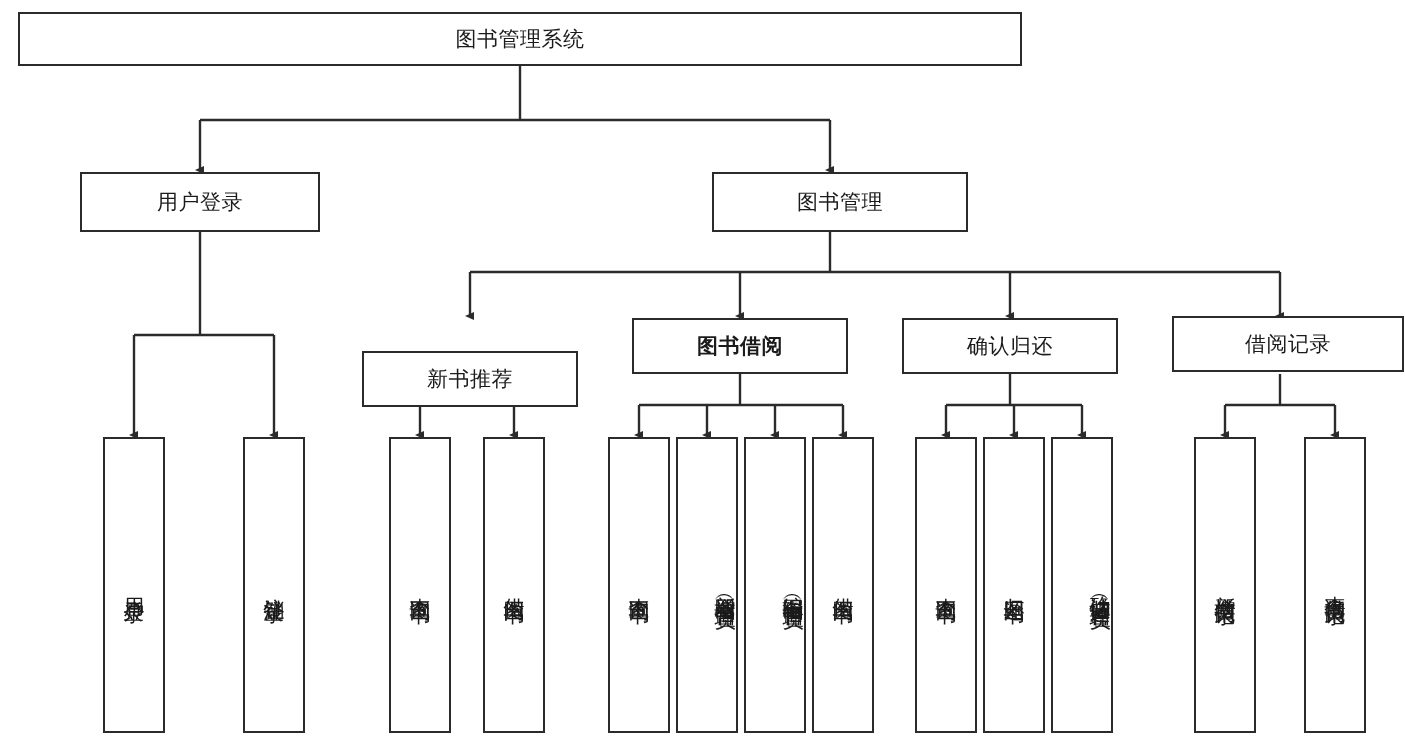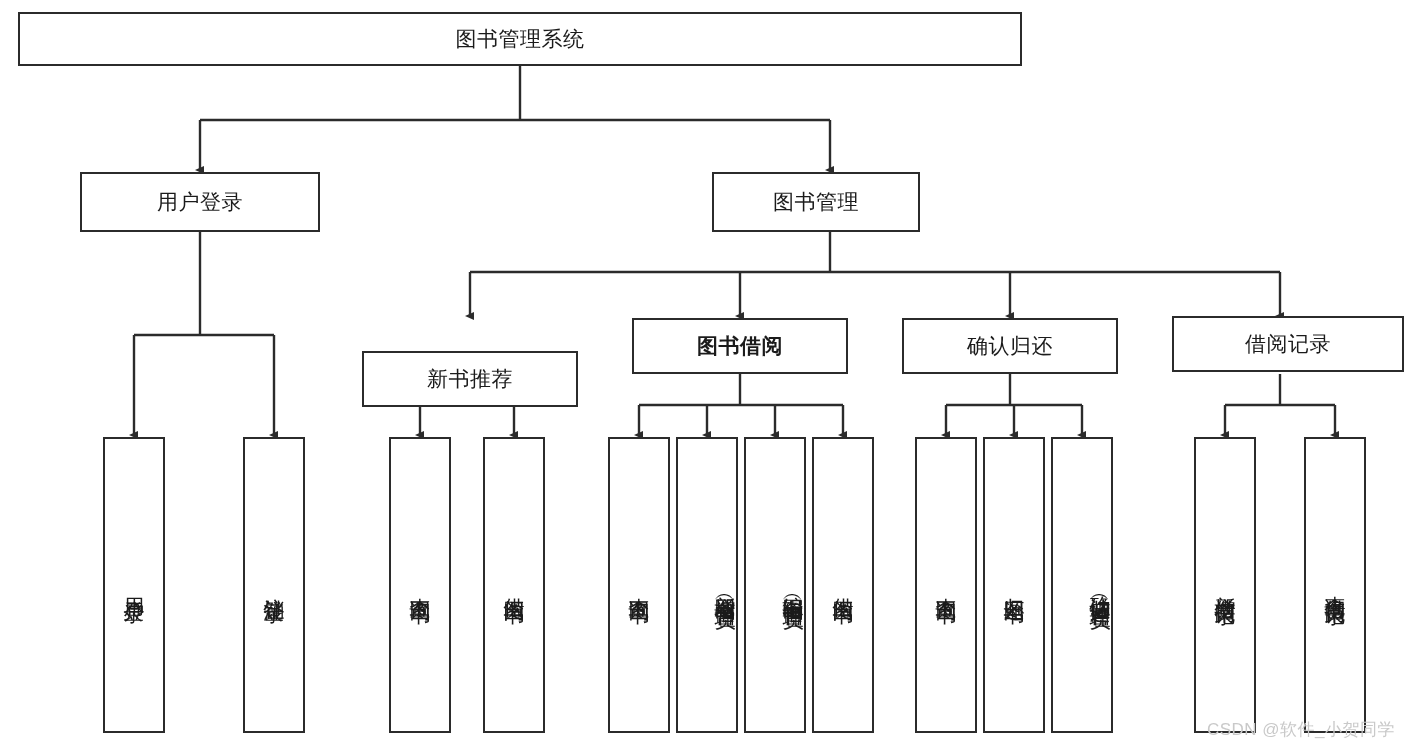--- a/index.html
+++ b/index.html
@@ -112,21 +112,21 @@
       </g>
   </svg>
 
   <div id="nodes">
       <div class="node horiz" style="left: 18px; top: 12px; width: 1004px; height: 54px;">
         <span>图书管理系统</span>
       </div>
       <div class="node horiz" style="left: 80px; top: 172px; width: 240px; height: 60px;">
         <span>用户登录</span>
       </div>
-      <div class="node horiz" style="left: 712px; top: 172px; width: 208px; height: 60px;">
+      <div class="node horiz" style="left: 712px; top: 172px; width: 256px; height: 60px;">
         <span>图书管理</span>
       </div>
       <div class="node horiz" style="left: 362px; top: 318px; width: 216px; height: 56px; margin-top: 33px;">
         <span>新书推荐</span>
       </div>
       <div class="node horiz" style="left: 632px; top: 318px; width: 216px; height: 56px; font-weight: bold;">
         <span>图书借阅</span>
       </div>
       <div class="node horiz" style="left: 902px; top: 318px; width: 216px; height: 56px;">
         <span>确认归还</span>
@@ -168,15 +168,14 @@
         <span>确认归还（管理员）</span>
       </div>
       <div class="node vert centered" style="left: 1194px; top: 437px; width: 62px; height: 296px;">
         <span>新增借阅记录</span>
       </div>
       <div class="node vert centered" style="left: 1304px; top: 437px; width: 62px; height: 296px;">
         <span>查询借阅记录</span>
       </div>
     </div>
 
-  <div class="watermark">CSDN @软件_小贺同学</div>
 
 </div>
 
 </body></html>

